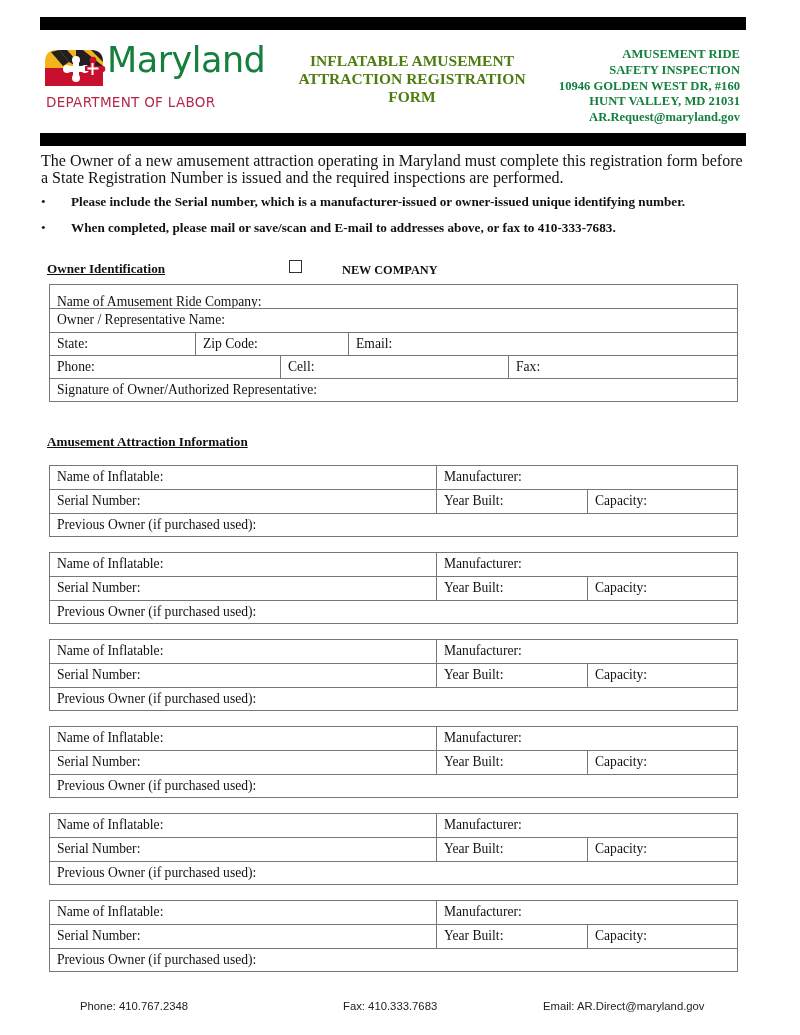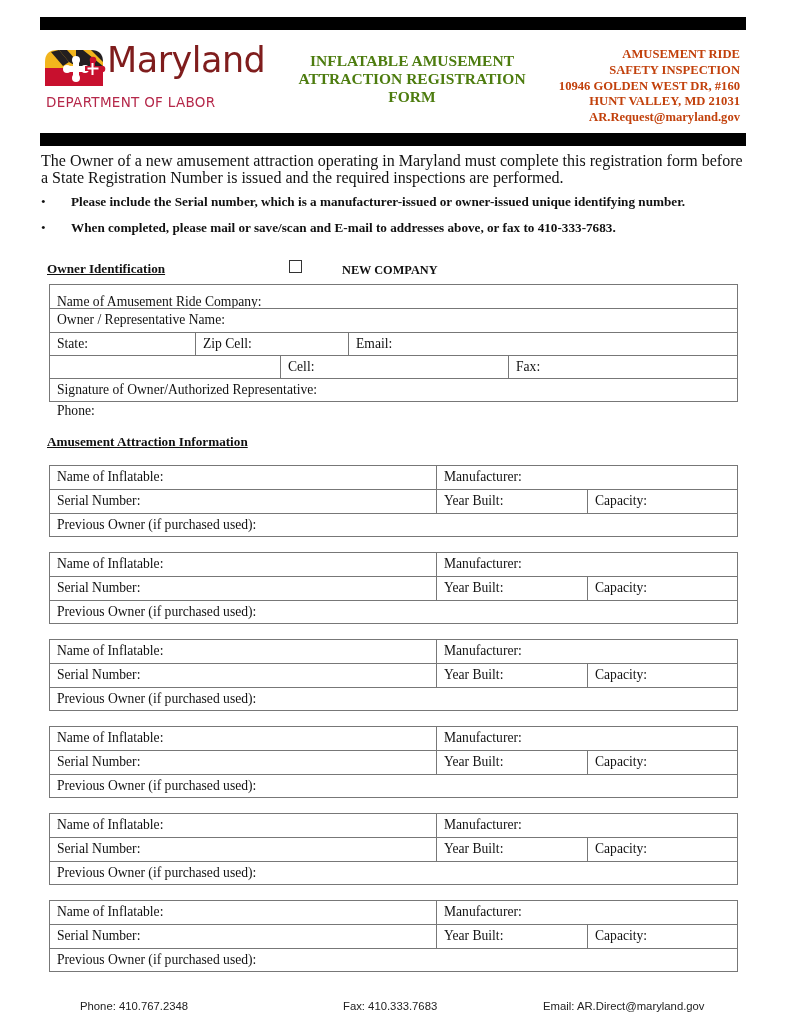--- a/index.html
+++ b/index.html
@@ -5,27 +5,27 @@
   * { box-sizing: border-box; margin: 0; padding: 0; }
   html, body { width: 800px; height: 1035px; background: #ffffff; overflow: hidden; }
   body { position: relative; font-family: "Liberation Serif", serif; color: #111; }
 
   .bar { position: absolute; left: 40px; width: 706px; height: 13px; background: #000; }
   .bar.top { top: 17px; }
   .bar.bottom { top: 133px; }
 
   .logo { position: absolute; left: 45px; top: 46px; width: 230px; height: 66px; }
   .logo-mark { position: absolute; left: 0; top: 2px; width: 62px; height: 38px; }
-  .logo-word { position: absolute; left: 62px; top: -6px; font-family: "DejaVu Sans", sans-serif; font-size: 35px; color: #7f1d1d; letter-spacing: -0.5px; }
+  .logo-word { position: absolute; left: 62px; top: -6px; font-family: "DejaVu Sans", sans-serif; font-size: 35px; color: #15803d; letter-spacing: -0.5px; }
   .logo-dept { position: absolute; left: 1px; top: 48px; font-family: "DejaVu Sans", sans-serif; font-size: 13.5px; color: #b5284a; letter-spacing: 0.3px; white-space: nowrap; }
 
   .form-title { position: absolute; left: 283px; top: 52px; width: 258px; text-align: center; font-weight: bold; font-size: 15.5px; line-height: 18px; color: #4d7c0f; }
   .form-title div { white-space: nowrap; }
 
-  .agency { position: absolute; right: 60px; top: 47px; text-align: right; font-weight: bold; font-size: 12.6px; line-height: 15.8px; color: #c2410c; }
+  .agency { position: absolute; right: 60px; top: 47px; text-align: right; font-weight: bold; font-size: 12.6px; line-height: 15.8px; color: #15803d; }
   .agency div { white-space: nowrap; }
 
   .intro { position: absolute; left: 41px; top: 152px; width: 710px; font-size: 16px; line-height: 17px; }
   .bullet { position: absolute; left: 41px; font-size: 13.2px; font-weight: bold; white-space: nowrap; }
   .bullet .dot { position: absolute; left: 0; top: 0; font-weight: normal; }
   .bullet .btxt { position: absolute; left: 30px; top: 0; white-space: nowrap; }
 
   .section-h { position: absolute; left: 47px; font-weight: bold; font-size: 13.2px; text-decoration: underline; white-space: nowrap; }
 
   .checkbox { position: absolute; left: 289px; top: 260px; width: 13px; height: 13px; border: 1.2px solid #333; background: #fff; cursor: pointer; }
@@ -112,25 +112,25 @@
 
 <div class="tbl" style="top:284px;">
   <div class="row">
     <div class="cell" style="left:0;width:100%;margin-top:6px;"><span>Name of Amusement Ride Company:</span></div>
   </div>
   <div class="row">
     <div class="cell" style="left:0;width:100%;"><span>Owner / Representative Name:</span></div>
   </div>
   <div class="row">
     <div class="cell" style="left:0;width:145px;"><span>State:</span></div>
-    <div class="cell div" style="left:145px;width:153px;"><span>Zip Cell:</span></div>
+    <div class="cell div" style="left:145px;width:153px;"><span>Zip Code:</span></div>
     <div class="cell div" style="left:298px;right:0;"><span>Email:</span></div>
   </div>
   <div class="row">
-    <div class="cell" style="left:0;width:230px;margin-top:44px;"><span>Phone:</span></div>
+    <div class="cell" style="left:0;width:230px;"><span>Phone:</span></div>
     <div class="cell div" style="left:230px;width:228px;"><span>Cell:</span></div>
     <div class="cell div" style="left:458px;right:0;"><span>Fax:</span></div>
   </div>
   <div class="row">
     <div class="cell" style="left:0;width:100%;"><span>Signature of Owner/Authorized Representative:</span></div>
   </div>
 </div>
 
 <div class="section-h" style="top:434px;">Amusement Attraction Information</div>
 

